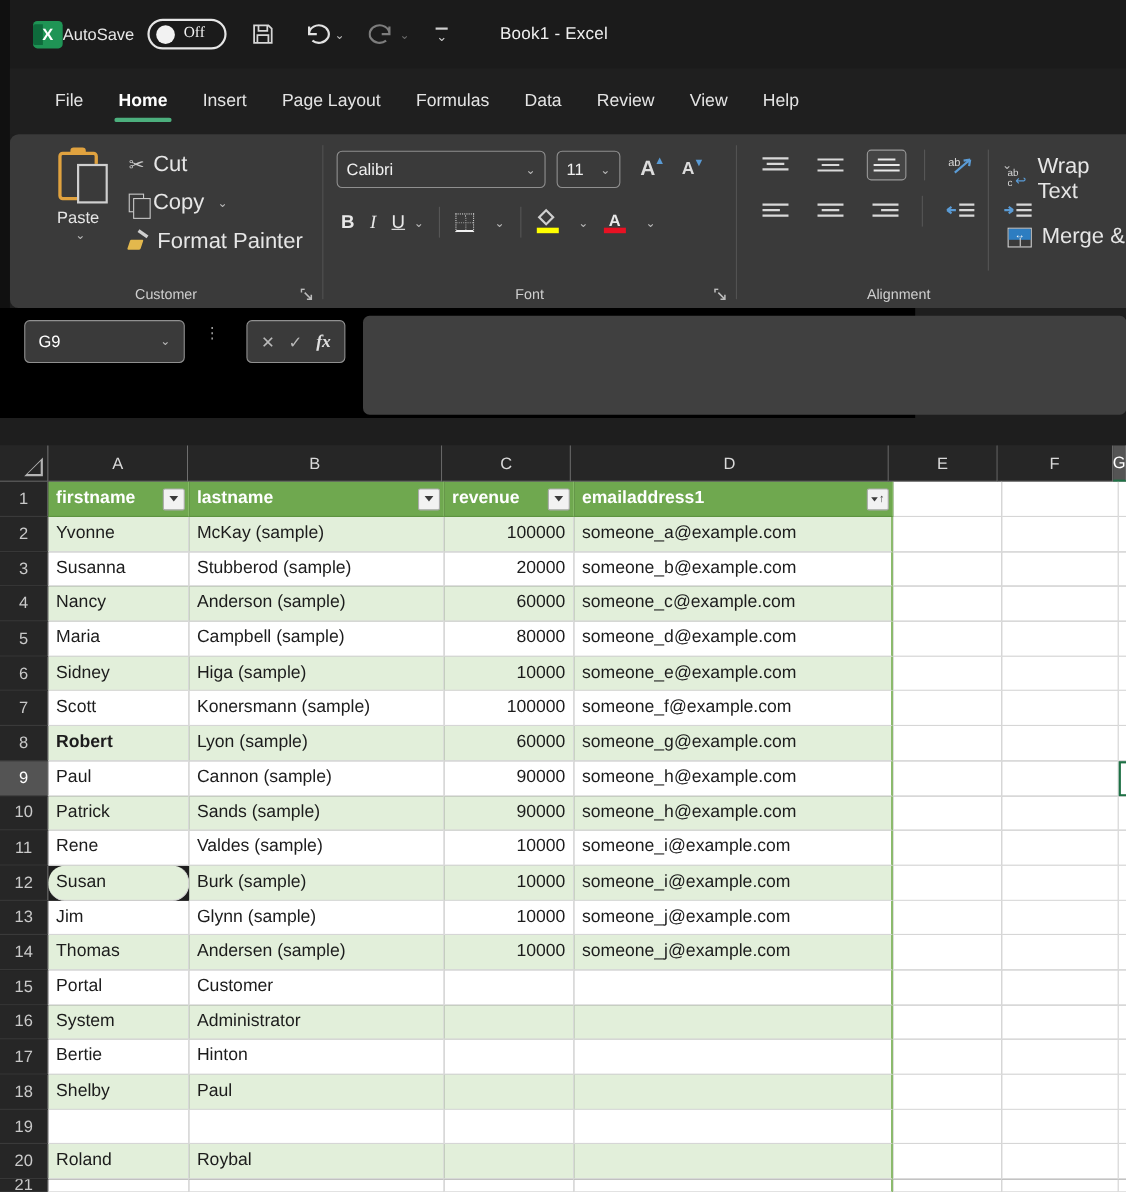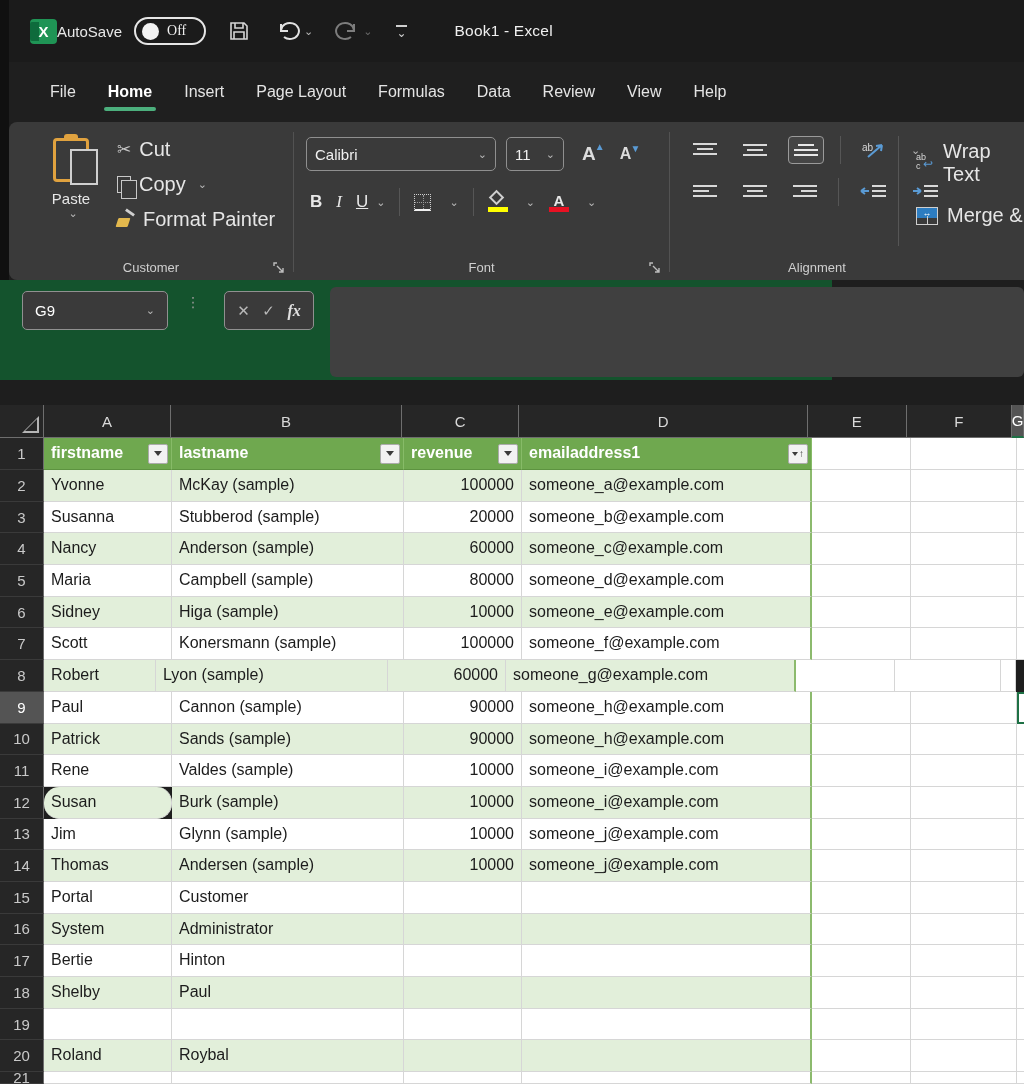--- a/index.html
+++ b/index.html
@@ -83,21 +83,21 @@
   .align-btn.selected { border:1.5px solid #9a9a9a; background:#454545; }
   .wrapmerge { position:absolute; left:246px; top:18px; display:flex; flex-direction:column; gap:18px; }
   .wm-item { display:flex; align-items:center; gap:9px; }
   .wrap-icon { position:relative; width:20px; height:20px; font-size:9px; color:#d8d8d8; line-height:9px; }
   .wrap-icon .arr { color:#5a9bd5; font-size:12px; position:absolute; left:7px; top:7px; }
   .merge-icon { width:22px; height:18px; border:1px solid #cfcfcf; position:relative; }
   .merge-icon .top { position:absolute; left:0; top:0; right:0; height:10px; background:#2d7dc1; color:#fff; font-size:9px; text-align:center; line-height:10px; }
   .merge-icon::after { content:""; position:absolute; left:50%; bottom:0; height:8px; border-left:1px solid #cfcfcf; }
 
   
-  #formula-row { position:absolute; left:0; top:280px; width:832px; height:100px; background:#14532d; }
+  #formula-row { position:absolute; left:0; top:280px; width:832px; height:100px; background:#000000; }
   .name-box { position:absolute; left:22px; top:11px; width:146px; height:39px; background:#3a3a3a; border:1px solid #909090; border-radius:5px; display:flex; align-items:center; justify-content:space-between; padding:0 12px; color:#fff; font-size:15px; }
   .fdots { position:absolute; left:186px; top:18px; color:#9a9a9a; font-size:14px; letter-spacing:0; line-height:9px; }
   .fx-box { position:absolute; left:224px; top:11px; width:90px; height:39px; background:#3a3a3a; border:1px solid #909090; border-radius:5px; display:flex; align-items:center; justify-content:space-around; padding:0 6px; }
   .fx-x { color:#b9b9b9; font-size:15px; }
   .fx-check { color:#b9b9b9; font-size:15px; }
   .fx-fx { color:#e0e0e0; font-size:16px; font-style:italic; font-family:"Liberation Serif", serif; font-weight:bold; }
   .formula-input { position:absolute; left:330px; top:7px; width:694px; height:90px; background:#404040; border-radius:6px; color:#f0f0f0; font-size:15px; padding:6px 10px; }
 
   
   #sheet { position:absolute; left:0; top:380px; width:1024px; height:704px; background:#1e1e1e; }
@@ -451,21 +451,21 @@
         <div class="cell in-table" style="width: 128px;">Scott</div>
         <div class="cell in-table" style="width: 232px;">Konersmann (sample)</div>
         <div class="cell in-table num" style="width: 118px;">100000</div>
         <div class="cell colD in-table" style="width: 290px;">someone_f@example.com</div>
         <div class="cell" style="width: 99px;"></div>
         <div class="cell" style="width: 106px;"></div>
         <div class="cell" style="width: 12px;"></div>
       </div>
       <div class="grid-row band">
         <div class="rn">8</div>
-        <div class="cell in-table" style="width: 112px;">Robert</div>
+        <div class="cell in-table" style="width: 128px; font-weight: bold;">Robert</div>
         <div class="cell in-table" style="width: 232px;">Lyon (sample)</div>
         <div class="cell in-table num" style="width: 118px;">60000</div>
         <div class="cell colD in-table" style="width: 290px;">someone_g@example.com</div>
         <div class="cell" style="width: 99px;"></div>
         <div class="cell" style="width: 106px;"></div>
         <div class="cell" style="width: 12px;"></div>
       </div>
       <div class="grid-row">
         <div class="rn hl">9</div>
         <div class="cell in-table" style="width: 128px;">Paul</div>

